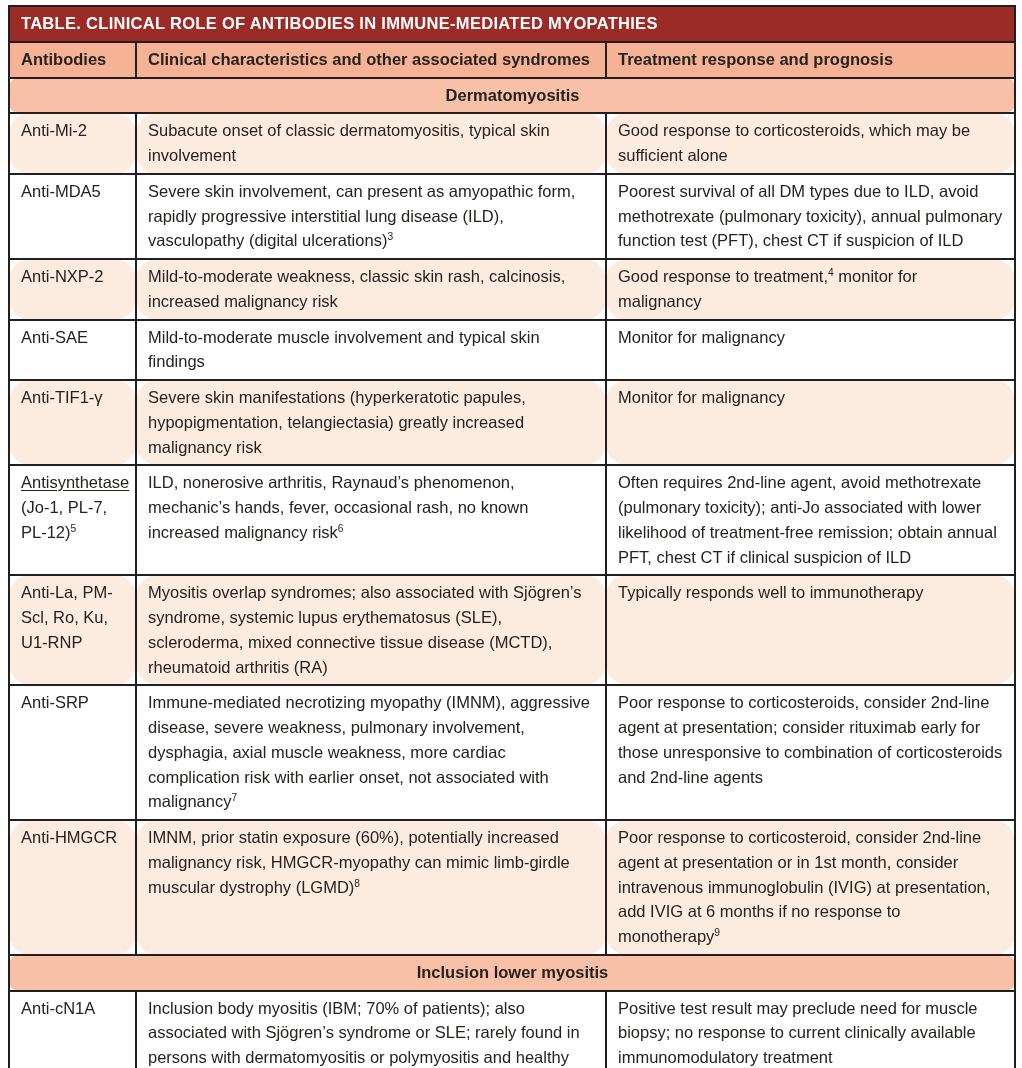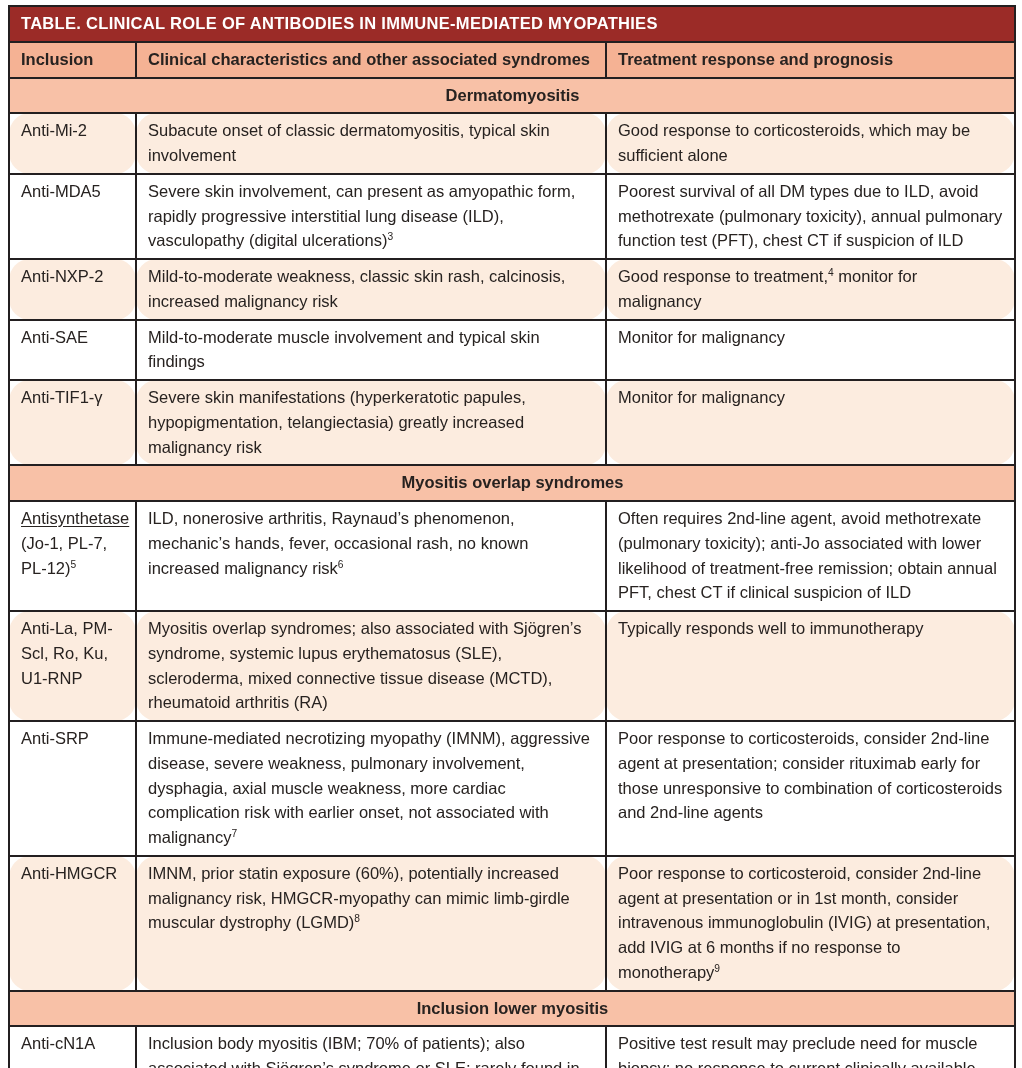--- a/index.html
+++ b/index.html
@@ -47,20 +47,21 @@
     background:var(--header-bg);
     text-align:left;
     font-weight:700;
     padding:8px 10px 9px 11px;
   }
   td.section{
     background:var(--section-bg);
     text-align:center;
     font-weight:700;
     padding:6px 8px 7px 8px;
+    border-radius:9px;
   }
   tr.peach td{background:var(--row-peach);border-radius:21px;}
   tr.white td{background:var(--row-white);}
   td sup{
     font-size:0.62em;
     vertical-align:super;
     line-height:0;
   }
   .u{text-decoration:underline;text-underline-offset:2px;margin-top:12px;}
 </style>
@@ -72,21 +73,21 @@
     <colgroup>
       <col style="width:127px">
       <col style="width:470px">
       <col style="width:409px">
     </colgroup>
     <thead>
       <tr>
         <th class="title-bar" colspan="3">TABLE. CLINICAL ROLE OF ANTIBODIES IN IMMUNE-MEDIATED MYOPATHIES</th>
       </tr>
       <tr>
-        <th class="col-head">Inclusion</th>
+        <th class="col-head">Antibodies</th>
         <th class="col-head">Clinical characteristics and other associated syndromes</th>
         <th class="col-head">Treatment response and prognosis</th>
       </tr>
     </thead>
     <tbody>
         <tr>
           <td colspan="3" class="section">Dermatomyositis</td>
         </tr>
         <tr class="peach">
           <td>Anti-Mi-2</td>
@@ -105,23 +106,20 @@
         </tr>
         <tr class="white">
           <td>Anti-SAE</td>
           <td>Mild-to-moderate muscle involvement and typical skin findings</td>
           <td>Monitor for malignancy</td>
         </tr>
         <tr class="peach">
           <td>Anti-TIF1-γ</td>
           <td>Severe skin manifestations (hyperkeratotic papules, hypopigmentation, telangiectasia) greatly increased malignancy risk</td>
           <td>Monitor for malignancy</td>
-        </tr>
-        <tr>
-          <td colspan="3" class="section">Myositis overlap syndromes</td>
         </tr>
         <tr class="white">
           <td><span class="u">Antisynthetase</span> (Jo-1, PL-7, PL-12)<sup>5</sup></td>
           <td>ILD, nonerosive arthritis, Raynaud’s phenomenon, mechanic’s hands, fever, occasional rash, no known increased malignancy risk<sup>6</sup></td>
           <td>Often requires 2nd-line agent, avoid methotrexate (pulmonary toxicity); anti-Jo associated with lower likelihood of treatment-free remission; obtain annual PFT, chest CT if clinical suspicion of ILD</td>
         </tr>
         <tr class="peach">
           <td>Anti-La, PM-Scl, Ro, Ku, U1-RNP</td>
           <td>Myositis overlap syndromes; also associated with Sjögren’s syndrome, systemic lupus erythematosus (SLE), scleroderma, mixed connective tissue disease (MCTD), rheumatoid arthritis (RA)</td>
           <td>Typically responds well to immunotherapy</td>

